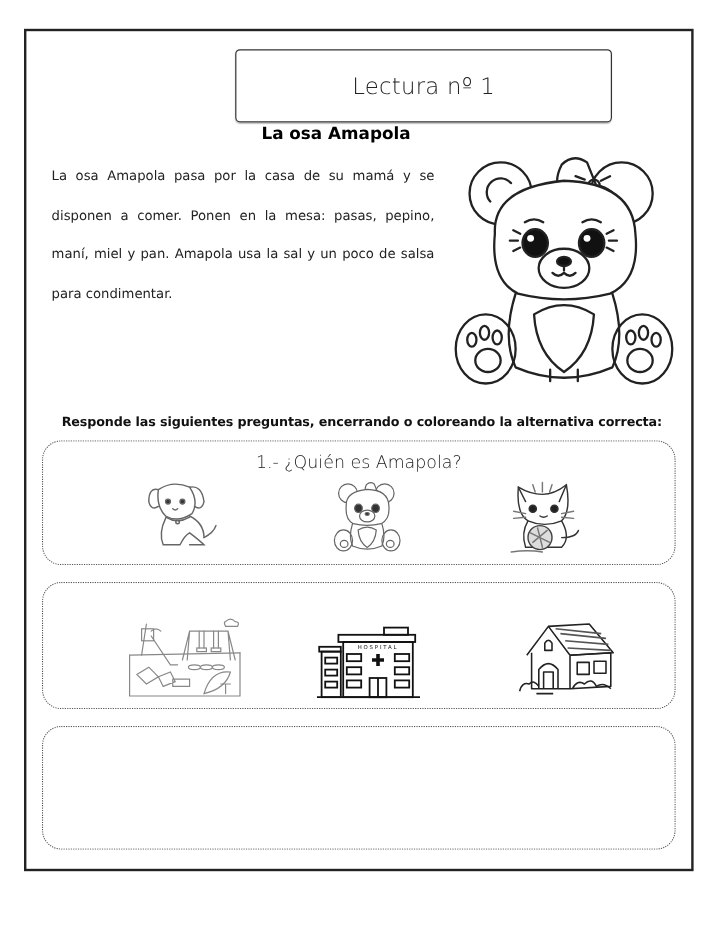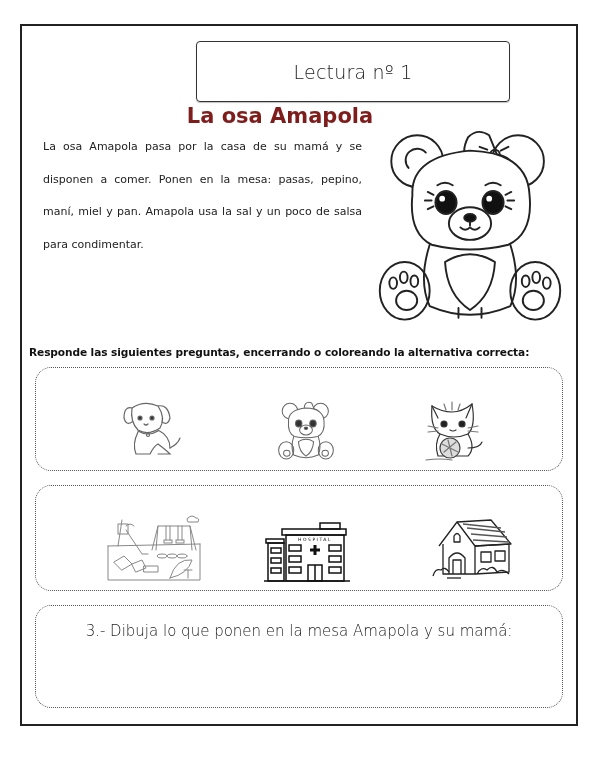--- a/index.html
+++ b/index.html
@@ -6,27 +6,27 @@
   body { width: 600px; height: 777px; position: relative; overflow: hidden;
          font-family: "DejaVu Sans", "Liberation Sans", sans-serif; color: #1a1a1a; }
   .page-frame { position: absolute; left: 20px; top: 24px; width: 558px; height: 702px;
                 border: 2px solid #222; box-sizing: border-box; background: #fff; }
   .title-box { position: absolute; left: 148px; top: 41px; width: 314px; height: 61px;
                border: 1.5px solid #333; border-radius: 4px; box-sizing: border-box;
                display: flex; align-items: center; justify-content: center;
                font-size: 19px; font-weight: 300; letter-spacing: 0.2px; color: #222;
                box-shadow: 0 1px 1px rgba(0,0,0,0.25); margin-left: 48px; }
   .story-title { position: absolute; left: 160px; top: 104px; width: 240px; text-align: center;
-                 font-size: 21px; font-weight: bold; color: #7f1d1d; }
+                 font-size: 14px; font-weight: bold; color: #000000; }
   .story-body { position: absolute; left: 43px; top: 131px; width: 319px;
                 font-size: 11px; line-height: 32.6px; text-align: justify;
                 text-align-last: left; color: #222; }
   .hero-bear { position: absolute; left: 374px; top: 118px; width: 192px; height: 210px; }
   .instructions { position: absolute; left: 29px; top: 346px; width: 545px;
-                  font-size: 10.6px; font-weight: bold; color: #111; white-space: nowrap; letter-spacing: -0.1px; }
+                  font-size: 10.6px; font-weight: bold; color: #111; white-space: nowrap; letter-spacing: -0.1px; text-align: center; }
   .q-box { position: absolute; left: 35px; width: 528px; border: 1.5px dotted #555;
            border-radius: 16px; box-sizing: border-box; }
   .q-text { position: absolute; left: 0; width: 100%; text-align: center;
             font-size: 14.5px; color: #222; font-weight: 300; }
   .opt { position: absolute; cursor: pointer; }
   .opt svg { width: 100%; height: 100%; display: block; }
   #q1 { top: 367px; height: 104px; }
   #q2 { top: 485px; height: 106px; }
   #q3 { top: 605px; height: 103px; }
 </style>
@@ -82,20 +82,21 @@
     <ellipse cx="166" cy="190" rx="11" ry="10"></ellipse>
     <ellipse cx="158" cy="170" rx="4" ry="6"></ellipse>
       <ellipse cx="169" cy="166" rx="4" ry="6"></ellipse>
       <ellipse cx="180" cy="172" rx="4" ry="6"></ellipse>
   </svg>
 </div>
 
 <div class="instructions">Responde las siguientes preguntas, encerrando o coloreando la alternativa correcta:</div>
 
 <div class="q-box" id="q1">
+  <div class="q-text" style="top:10px">1.- ¿Quién es Amapola?</div>
 
   <div class="opt" style="left:82px; top:30px; width:70px; height:62px;">
     <svg viewBox="0 0 70 62" fill="none" stroke="#666" stroke-width="1.2" stroke-linecap="round">
       <path d="M14 10 Q6 8 6 20 Q8 28 14 24"></path>
       <path d="M40 8 Q50 6 52 20 Q50 28 44 24"></path>
       <path d="M14 10 Q26 2 40 8 Q48 20 42 30 Q30 38 20 32 Q12 24 14 10 Z"></path>
       <circle cx="22" cy="20" r="2" fill="#333"></circle>
         <circle cx="34" cy="20" r="2" fill="#333"></circle>
       <path d="M26 26 q2 2 4 0"></path>
       <path d="M20 33 q10 6 20 0"></path>
@@ -204,15 +205,14 @@
       <rect x="50" y="36" width="10" height="10"></rect>
         <rect x="64" y="35" width="10" height="10"></rect>
       <path d="M2 60 q2 -8 8 -6 q4 -4 8 2"></path>
       <path d="M46 58 q4 -8 10 -4 q6 -6 10 2 q6 -4 12 2"></path>
       <path d="M16 62 h14"></path>
     </svg>
   </div>
 </div>
 
 <div class="q-box" id="q3">
-  <div class="q-text" style="top:16px; font-size:15px;">3.- Dibuja lo que ponen en la mesa Amapola y su mamá:</div>
   <div style="position:absolute; left:12px; right:12px; top:44px; bottom:10px;"></div>
 </div>
 
 </body></html>

